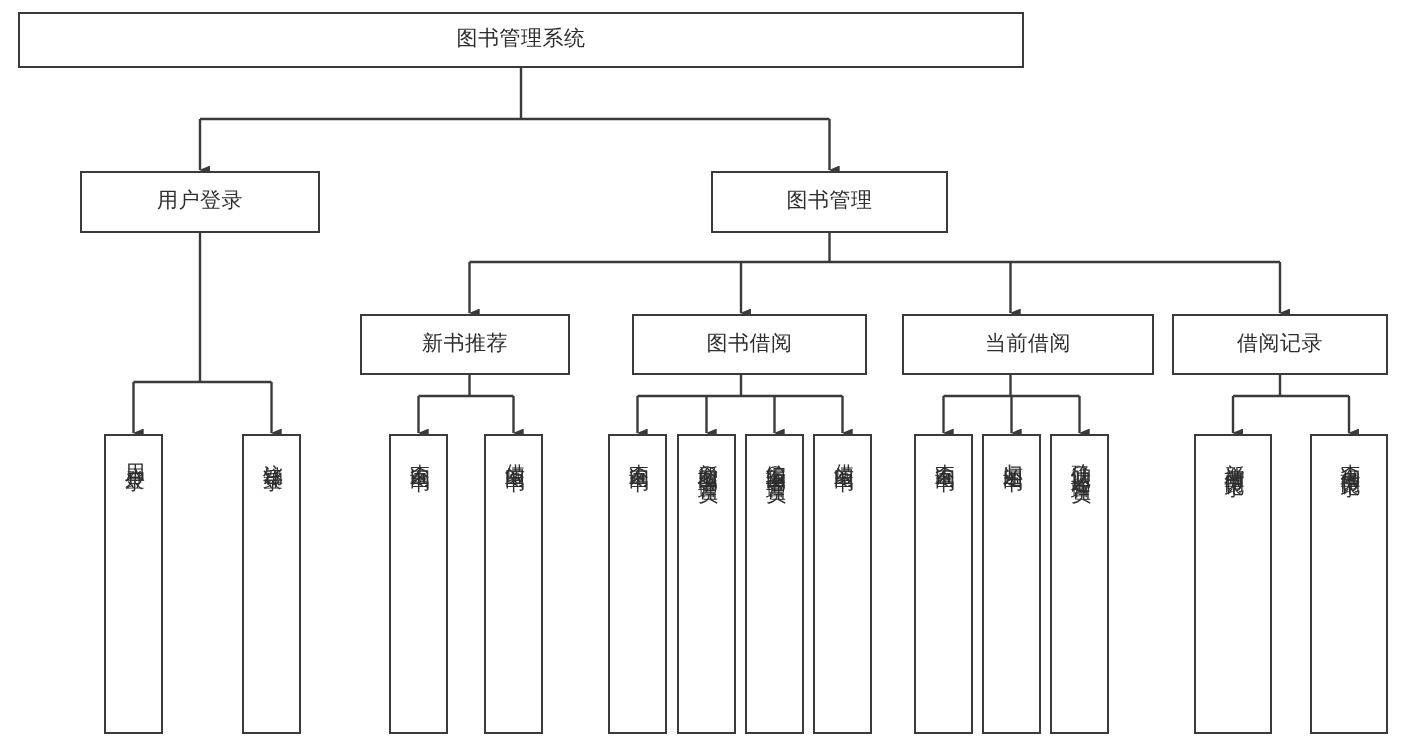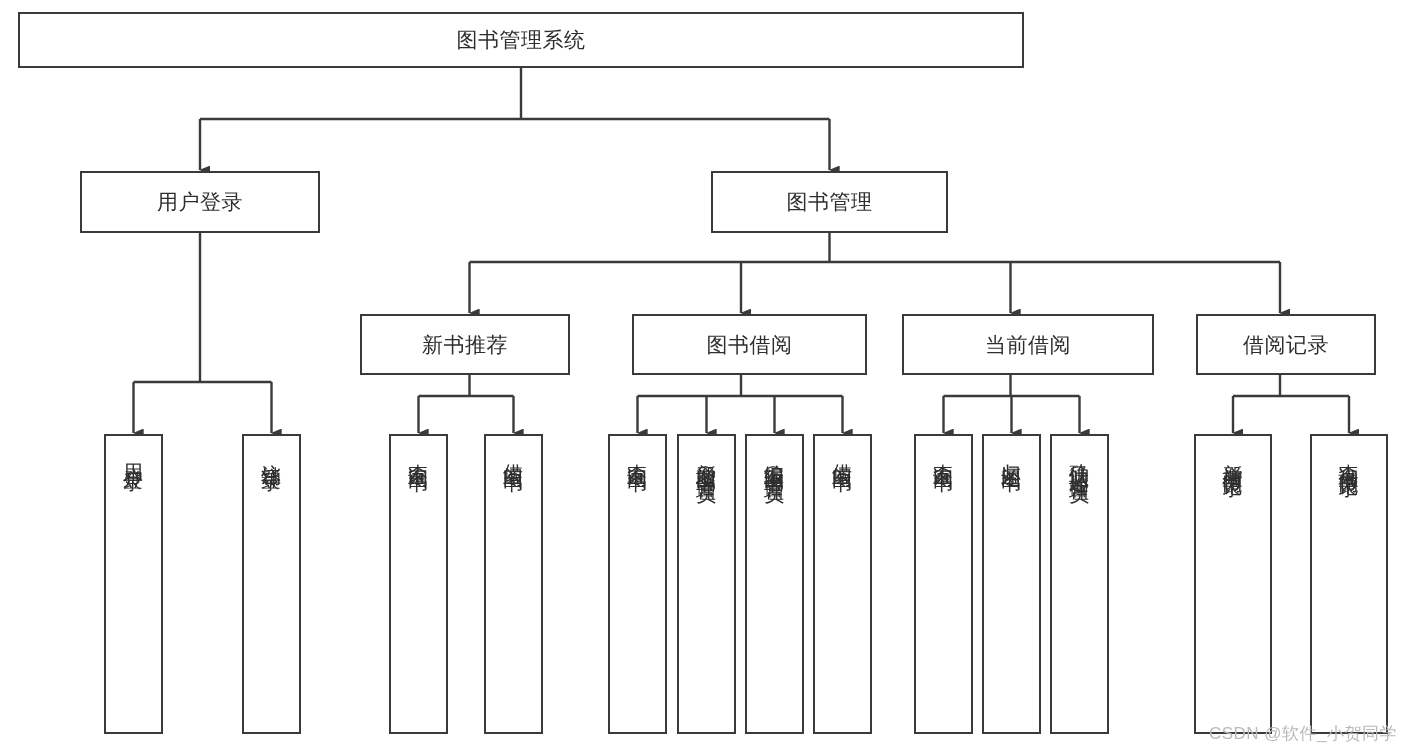--- a/index.html
+++ b/index.html
@@ -33,21 +33,21 @@
     align-items: center;
     justify-content: center;
   }
   .node-label {
     color: #2e2e2e;
     font-size: 21px;
     line-height: 1.22;
     letter-spacing: 0.5px;
     white-space: nowrap;
     text-align: center;
-    font-family: Liberation Sans, sans-serif;
+    font-family: Liberation Mono, monospace;
   }
   .node-box.vertical {
     align-items: flex-start;
     padding-top: 12px;
   }
   .node-box.vertical .node-label {
     writing-mode: vertical-rl;
     text-orientation: upright;
     white-space: nowrap;
     letter-spacing: 3px;
@@ -126,21 +126,21 @@
       </div>
       <div class="node-box" style="left: 360px; top: 314px; width: 210px; height: 61px;">
         <span class="node-label">新书推荐</span>
       </div>
       <div class="node-box" style="left: 632px; top: 314px; width: 235px; height: 61px;">
         <span class="node-label">图书借阅</span>
       </div>
       <div class="node-box" style="left: 902px; top: 314px; width: 252px; height: 61px;">
         <span class="node-label">当前借阅</span>
       </div>
-      <div class="node-box" style="left: 1172px; top: 314px; width: 180px; height: 61px; margin-left: 24px;">
+      <div class="node-box" style="left: 1172px; top: 314px; width: 216px; height: 61px;">
         <span class="node-label">借阅记录</span>
       </div>
       <div class="node-box vertical" style="left: 104px; top: 434px; width: 59px; height: 300px;">
         <span class="node-label">用户登录</span>
       </div>
       <div class="node-box vertical" style="left: 242px; top: 434px; width: 59px; height: 300px;">
         <span class="node-label">注销登录</span>
       </div>
       <div class="node-box vertical" style="left: 389px; top: 434px; width: 59px; height: 300px;">
         <span class="node-label">查询图书</span>
@@ -170,14 +170,13 @@
         <span class="node-label">确认归还（管理员）</span>
       </div>
       <div class="node-box vertical" style="left: 1194px; top: 434px; width: 78px; height: 300px;">
         <span class="node-label">新增借阅记录</span>
       </div>
       <div class="node-box vertical" style="left: 1310px; top: 434px; width: 78px; height: 300px;">
         <span class="node-label">查询借阅记录</span>
       </div>
     </div>
 
-  <div id="watermark">CSDN @软件_小贺同学</div>
 </div>
 
 </body></html>

